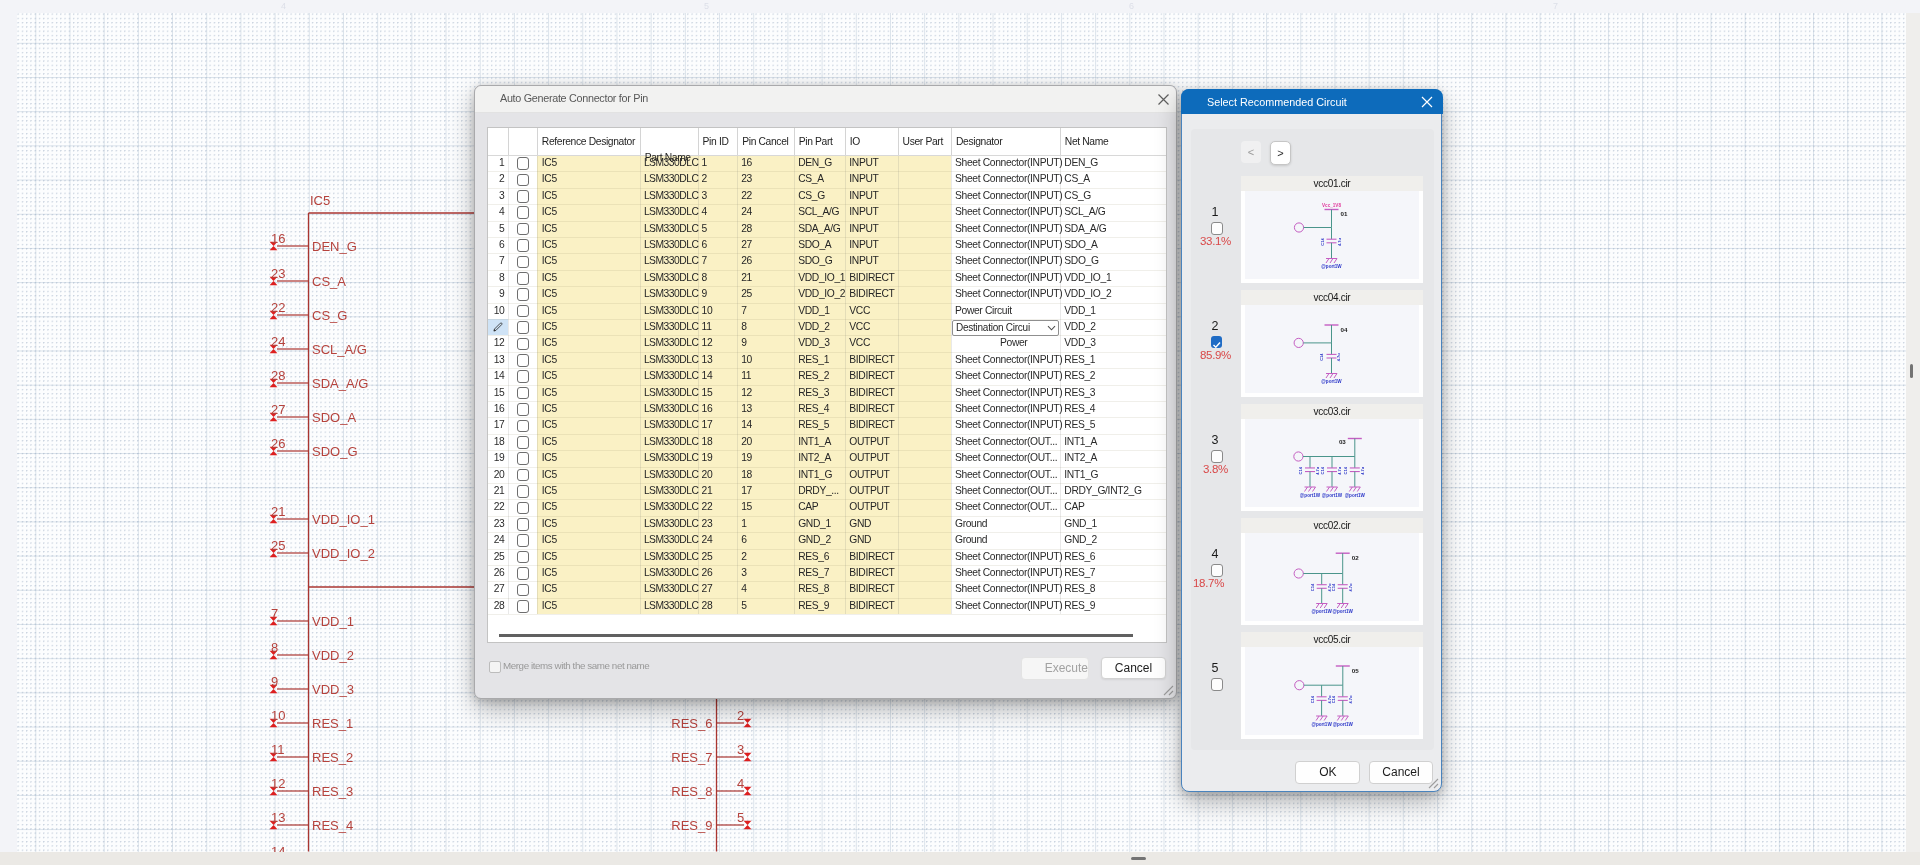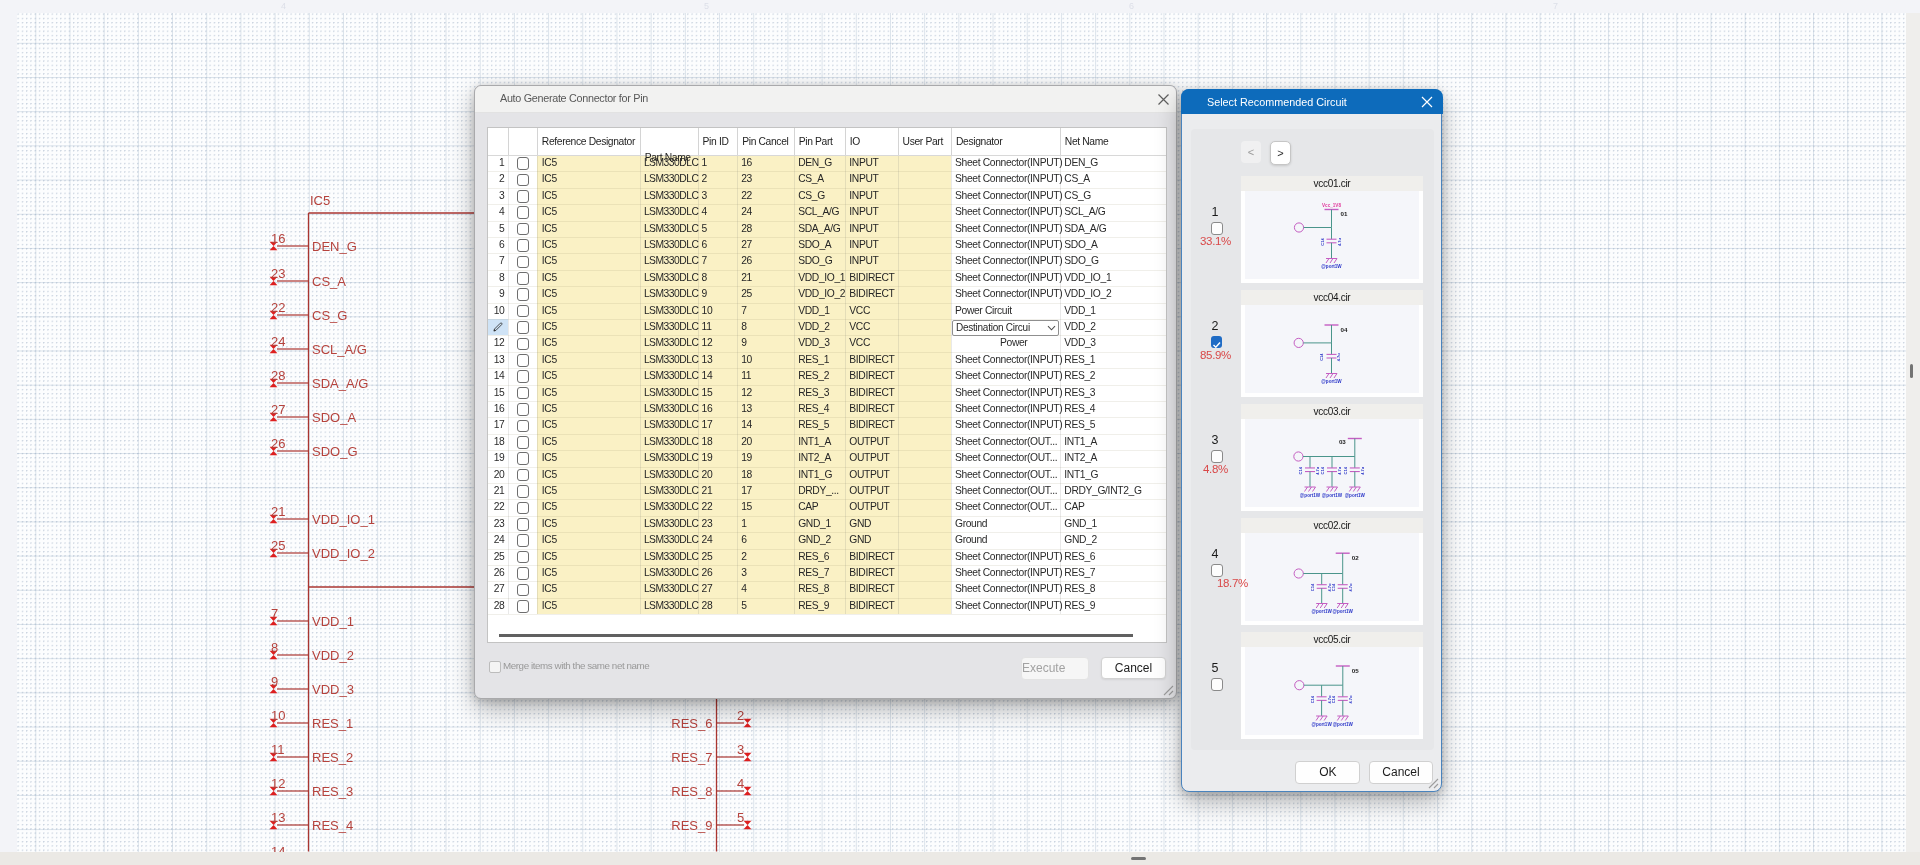--- a/index.html
+++ b/index.html
@@ -471,21 +471,21 @@
 <div class="abs" style="left:213.60000000000002px;top:469.79999999999995px;height:16.4px;line-height:16.4px;white-space:nowrap;">28</div>
 <div class="abs" style="left:253.20000000000005px;top:469.79999999999995px;height:16.4px;line-height:16.4px;white-space:nowrap;">5</div>
 <div class="abs" style="left:310.20000000000005px;top:469.79999999999995px;height:16.4px;line-height:16.4px;white-space:nowrap;">RES_9</div>
 <div class="abs" style="left:361.29999999999995px;top:469.79999999999995px;height:16.4px;line-height:16.4px;white-space:nowrap;">BIDIRECT</div>
 <div class="abs" style="left:467.0px;top:469.79999999999995px;height:16.4px;line-height:16.4px;white-space:nowrap;color:#2b2b2b;">Sheet Connector(INPUT)</div>
 <div class="abs" style="left:576.3px;top:469.79999999999995px;height:16.4px;line-height:16.4px;white-space:nowrap;color:#2b2b2b;">RES_9</div>
 <div class="abs" style="left:11px;top:506.0px;width:634px;height:2.6px;background:#606060;"></div>
 </div>
 <div class="abs" style="left:14.0px;top:574.5px;width:10px;height:10px;border:1.4px solid #bcbcbc;border-radius:2px;background:#f4f4f4;"></div>
 <div class="abs" style="left:28.0px;top:574.0px;font-size:9.8px;letter-spacing:-0.42px;color:#989898;">Merge items with the same net name</div>
-<div class="abs" style="left:546.0px;top:571.0px;width:66px;height:21px;background:#f6f6f6;border:1px solid #e3e3e3;border-radius:4px;font-size:12px;color:#a2a2a2;text-align:left;line-height:21px;">Execute</div>
+<div class="abs" style="left:546.0px;top:571.0px;width:66px;height:21px;background:#f6f6f6;border:1px solid #e3e3e3;border-radius:4px;font-size:12px;color:#a2a2a2;text-align:right;line-height:21px;">Execute</div>
 <div class="abs" style="left:626.0px;top:571.0px;width:63px;height:20px;background:#fefefe;border:1px solid #d2d2d2;border-radius:4px;font-size:12px;color:#1c1c1c;text-align:center;line-height:20px;box-shadow:0 1px 2px rgba(0,0,0,0.08);">Cancel</div>
 <svg class="abs" style="right:2px;bottom:2px" width="14" height="14" viewBox="0 0 14 14">
 <path d="M13,4 L4,13 M13,9 L9,13" stroke="#9d9d9d" stroke-width="1.1" fill="none"></path>
     </svg>
 </div>
 <div class="abs" id="dlg2" style="left:1181.0px;top:89.0px;width:259.0px;height:701.0px;
   background:#ebecee;border:1.5px solid #4983bd;border-radius:8px;
   box-shadow:0 10px 26px rgba(0,0,0,0.30), 0 2px 8px rgba(0,0,0,0.18);">
 <div class="abs" style="left:-1.5px;top:-1.5px;width:262.0px;height:25.5px;background:#0d6bbb;border-radius:8px 8px 0 0;"></div>
 <div class="abs" style="left:25px;top:5.5px;font-size:10.8px;color:#ffffff;">Select Recommended Circuit</div>
@@ -591,21 +591,21 @@
           <path d="M108.3,72.5 L111.3,68" stroke="#c45ec2" stroke-width="1"></path>
           <path d="M112.3,72.5 L115.3,68" stroke="#c45ec2" stroke-width="1"></path>
           <text x="109.8" y="77.5" font-size="4.6" font-weight="bold" fill="#2a35c8" text-anchor="middle">@port1W</text>
           <text x="101.8" y="51.75" font-size="4.0" font-weight="bold" fill="#2a35c8" transform="rotate(-90 101.8,51.75)" text-anchor="middle">C14</text>
           <text x="118.8" y="51.75" font-size="4.0" font-weight="bold" fill="#2a35c8" transform="rotate(-90 118.8,51.75)" text-anchor="middle">4.7u</text>
         </svg>
       </div>
 </div>
 <div class="abs" style="left:22.0px;top:343.0px;width:22px;text-align:center;font-size:12.5px;color:#1a1a1a;">3</div>
 <div class="abs" style="left:28.5px;top:360.0px;width:10.5px;height:10.5px;background:#fdfdfd;border:1px solid #8a8a8a;border-radius:3px;"></div>
-<div class="abs" style="left:11.0px;top:372.5px;width:45px;text-align:center;font-size:11.5px;letter-spacing:-0.3px;color:#d94848;">4.8%</div>
+<div class="abs" style="left:11.0px;top:372.5px;width:45px;text-align:center;font-size:11.5px;letter-spacing:-0.3px;color:#d94848;">3.8%</div>
 <div class="abs" style="left:59.0px;top:428.0px;width:182.0px;height:106.5px;background:#ffffff;">
 <div class="abs" style="left:0;top:0;width:100%;height:14.5px;background:#f0efec;font-size:10px;letter-spacing:-0.3px;color:#161616;text-align:center;line-height:15.5px;">vcc02.cir</div>
 <div class="abs" style="left:4px;top:14.5px;width:174.0px;height:88.0px;background:#f5f6fa;">
         <svg width="174.0" height="88.0" viewBox="0 0 174.0 88.0" style="position:absolute;left:0;top:0">
           <line x1="90.7" y1="20.2" x2="104.7" y2="20.2" stroke="#c45ec2" stroke-width="1.4"></line>
           <text x="106.7" y="26.7" font-size="6.2" font-weight="bold" fill="#1a1a1a">02</text>
           <line x1="97.7" y1="20.2" x2="97.7" y2="40.5" stroke="#4a958b" stroke-width="1"></line>
           <circle cx="53.7" cy="40.5" r="4.6" fill="none" stroke="#c45ec2" stroke-width="1"></circle>
           <line x1="58.3" y1="40.5" x2="97.7" y2="40.5" stroke="#4a958b" stroke-width="1"></line>
           <line x1="76.7" y1="40.5" x2="76.7" y2="51.7" stroke="#4a958b" stroke-width="1"></line>
@@ -628,21 +628,21 @@
           <path d="M96.2,75.0 L99.2,70.5" stroke="#c45ec2" stroke-width="1"></path>
           <path d="M100.2,75.0 L103.2,70.5" stroke="#c45ec2" stroke-width="1"></path>
           <text x="97.7" y="80.0" font-size="4.6" font-weight="bold" fill="#2a35c8" text-anchor="middle">@port1W</text>
           <text x="89.7" y="54.5" font-size="4.0" font-weight="bold" fill="#2a35c8" transform="rotate(-90 89.7,54.5)" text-anchor="middle">C14</text>
           <text x="106.7" y="54.5" font-size="4.0" font-weight="bold" fill="#2a35c8" transform="rotate(-90 106.7,54.5)" text-anchor="middle">4.7u</text>
         </svg>
       </div>
 </div>
 <div class="abs" style="left:22.0px;top:457.0px;width:22px;text-align:center;font-size:12.5px;color:#1a1a1a;">4</div>
 <div class="abs" style="left:28.5px;top:474.0px;width:10.5px;height:10.5px;background:#fdfdfd;border:1px solid #8a8a8a;border-radius:3px;"></div>
-<div class="abs" style="left:11.0px;top:486.5px;width:45px;text-align:right;font-size:11.5px;letter-spacing:-0.3px;color:#d94848;margin-left:10px;">18.7%</div>
+<div class="abs" style="left:11.0px;top:486.5px;width:45px;text-align:left;font-size:11.5px;letter-spacing:-0.3px;color:#d94848;">18.7%</div>
 <div class="abs" style="left:59.0px;top:542.0px;width:182.0px;height:106.5px;background:#ffffff;">
 <div class="abs" style="left:0;top:0;width:100%;height:14.5px;background:#f0efec;font-size:10px;letter-spacing:-0.3px;color:#161616;text-align:center;line-height:15.5px;">vcc05.cir</div>
 <div class="abs" style="left:4px;top:14.5px;width:174.0px;height:88.0px;background:#f5f6fa;">
         <svg width="174.0" height="88.0" viewBox="0 0 174.0 88.0" style="position:absolute;left:0;top:0">
           <line x1="90.8" y1="19" x2="104.8" y2="19" stroke="#c45ec2" stroke-width="1.4"></line>
           <text x="106.8" y="25.5" font-size="6.2" font-weight="bold" fill="#1a1a1a">05</text>
           <line x1="97.8" y1="19" x2="97.8" y2="38.2" stroke="#4a958b" stroke-width="1"></line>
           <circle cx="54.3" cy="38.2" r="4.6" fill="none" stroke="#c45ec2" stroke-width="1"></circle>
           <line x1="58.9" y1="38.2" x2="97.8" y2="38.2" stroke="#4a958b" stroke-width="1"></line>
           <line x1="76.6" y1="38.2" x2="76.6" y2="49.800000000000004" stroke="#4a958b" stroke-width="1"></line>

